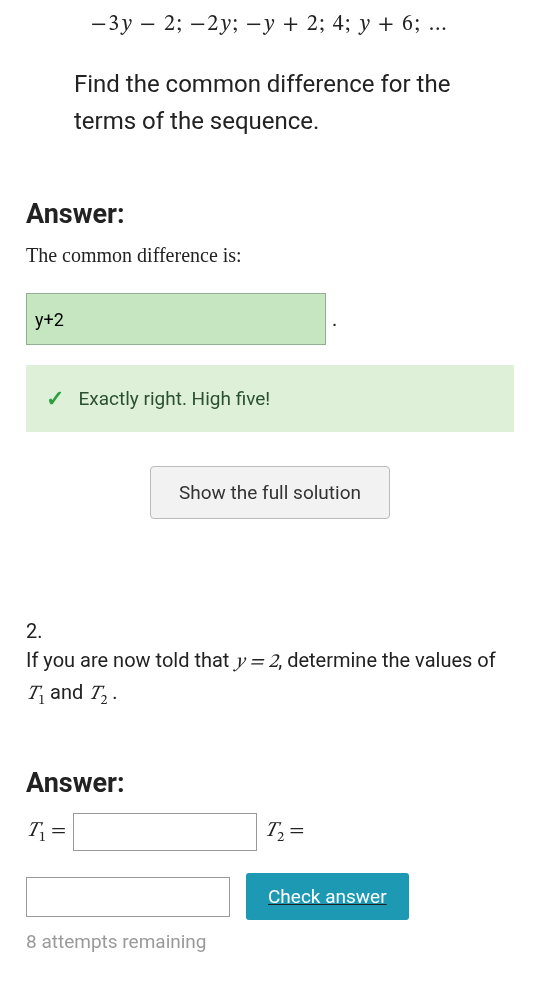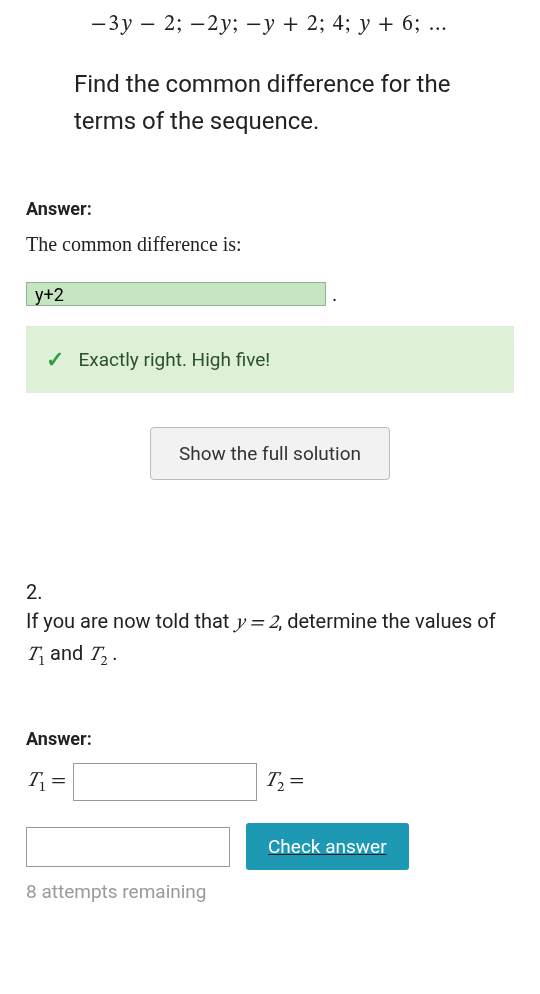--- a/index.html
+++ b/index.html
@@ -23,36 +23,36 @@
     }
     .math-line .lp { letter-spacing: 1.5px; }
     .q1-instruction {
       font-size: 24px;
       line-height: 1.55;
       margin-bottom: 58px;
       margin-left: 48px;
     }
     .answer-hdr {
       font-weight: 700;
-      font-size: 18px;
+      font-size: 27px;
       margin-bottom: 14px;
     }
     .cd-prompt {
       font-size: 20px;
       margin-bottom: 26px;
       font-family: Liberation Serif, serif;
     }
     .input-row {
       display: flex;
       align-items: center;
       margin-bottom: 20px;
     }
     .input-box {
       width: 300px;
-      height: 24px;
+      height: 52px;
       border: 1px solid #999;
       padding: 0 8px;
       font-size: 18px;
       font-family: inherit;
       outline: none;
     }
     .input-box.correct {
       background: #c5e6c0;
       border-color: #90b090;
     }

